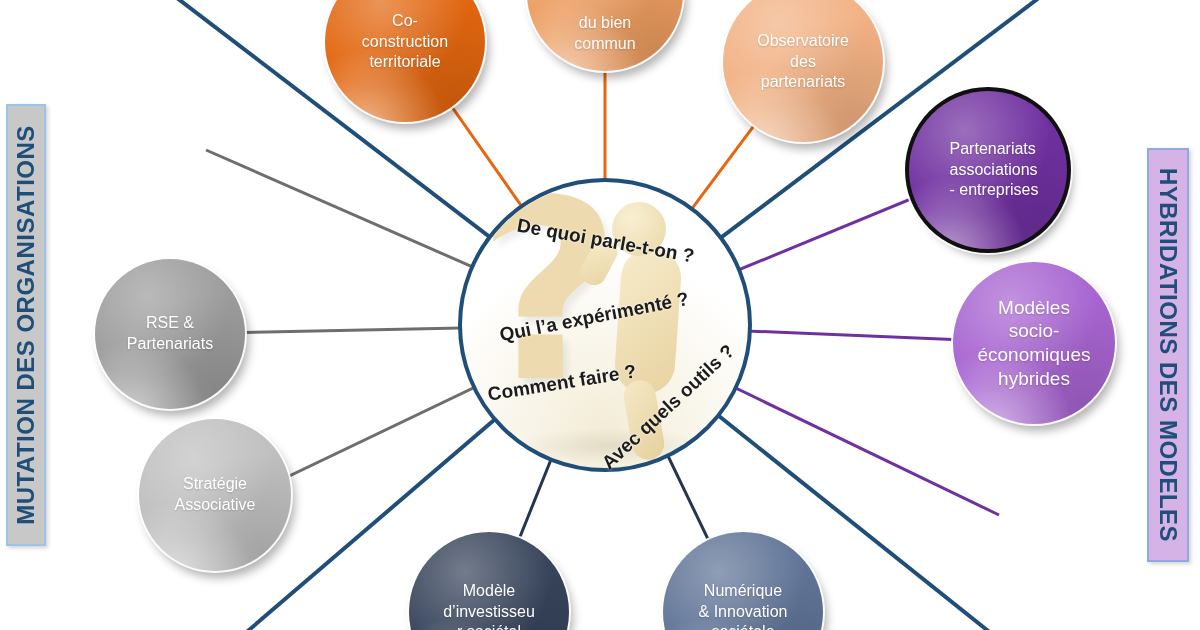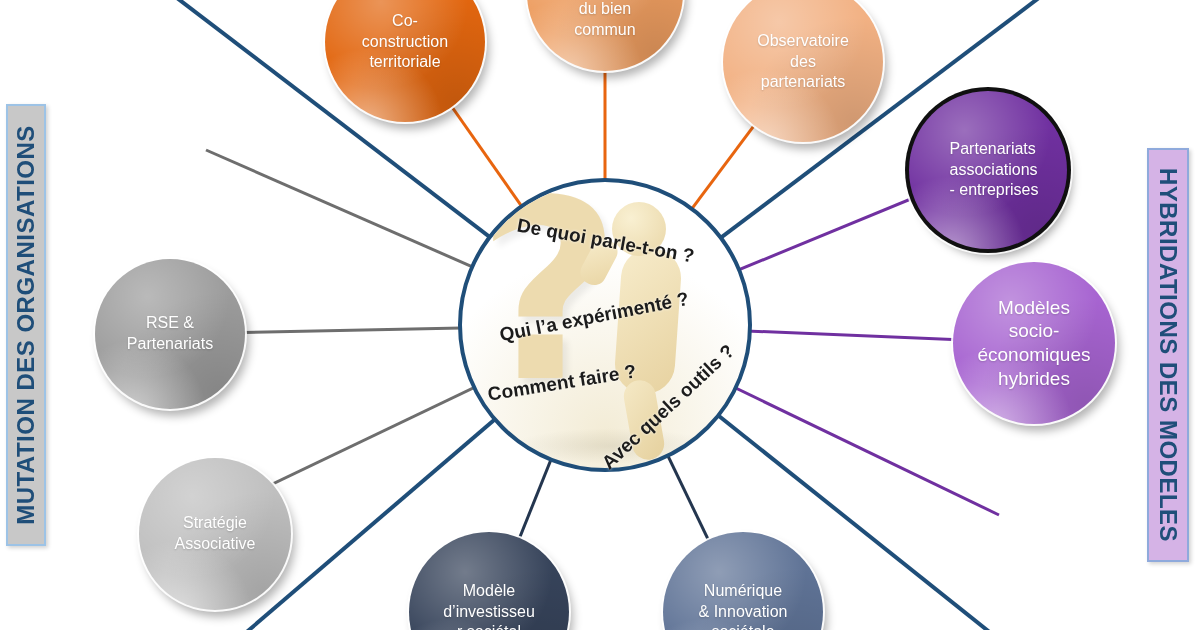--- a/index.html
+++ b/index.html
@@ -21,21 +21,21 @@
   }
   .bubble.ringed{
     box-shadow:0 0 0 4px #101010, 0 0 0 6px rgba(255,255,255,.85), 5px 8px 10px rgba(0,0,0,.35);
   }
   .bubble-label{
     white-space:pre-line;font-weight:normal;font-size:16px;line-height:1.3;
     text-shadow:0 1px 2px rgba(0,0,0,.18);padding:0 10px;
   }
   .bubble.small-text .bubble-label{font-size:19px;line-height:1.25;}
   .bubble.bottom-anchored{align-items:flex-end;}
-  .bubble.bottom-anchored .bubble-label{padding-bottom:30px;}
+  .bubble.bottom-anchored .bubble-label{padding-bottom:16px;}
   .bubble.left-aligned .bubble-label{text-align:left;padding-left:22px;}
 
   
   #center-circle{
     position:absolute;left:458px;top:178px;width:294px;height:294px;z-index:4;
     border-radius:50%;border:4px solid #1F4E79;box-sizing:border-box;
     background:radial-gradient(circle at 50% 88%, #F3ECD6 0%, #ffffff 62%);
     overflow:hidden;
   }
   .fig{position:absolute;}
@@ -76,21 +76,21 @@
   #banner-right span{transform:rotate(90deg);}
 
   
   #b-du-bien-commun{left:527px;top:-85px;width:156px;height:156px;}
   #b-observatoire{left:723px;top:-18px;width:160px;height:160px;}
   #b-partenariats{left:909px;top:91px;width:158px;height:158px;}
   #b-modeles{left:953px;top:262px;width:162px;height:162px;}
   #b-engagement{left:919px;top:435px;width:158px;height:158px;}
   #b-numerique{left:663px;top:532px;width:160px;height:160px;}
   #b-invest{left:409px;top:532px;width:160px;height:160px;}
-  #b-strategie{left:139px;top:458px;width:152px;height:152px;}
+  #b-strategie{left:139px;top:419px;width:152px;height:152px;}
   #b-rse{left:95px;top:259px;width:150px;height:150px;}
   #b-impacts{left:128px;top:73px;width:156px;height:156px;}
   #b-coconstruction{left:325px;top:-38px;width:160px;height:160px;}
 </style>
 </head>
 <body>
 
 <div id="canvas">
 
   <svg id="lines" width="1200" height="630" viewBox="0 0 1200 630">

